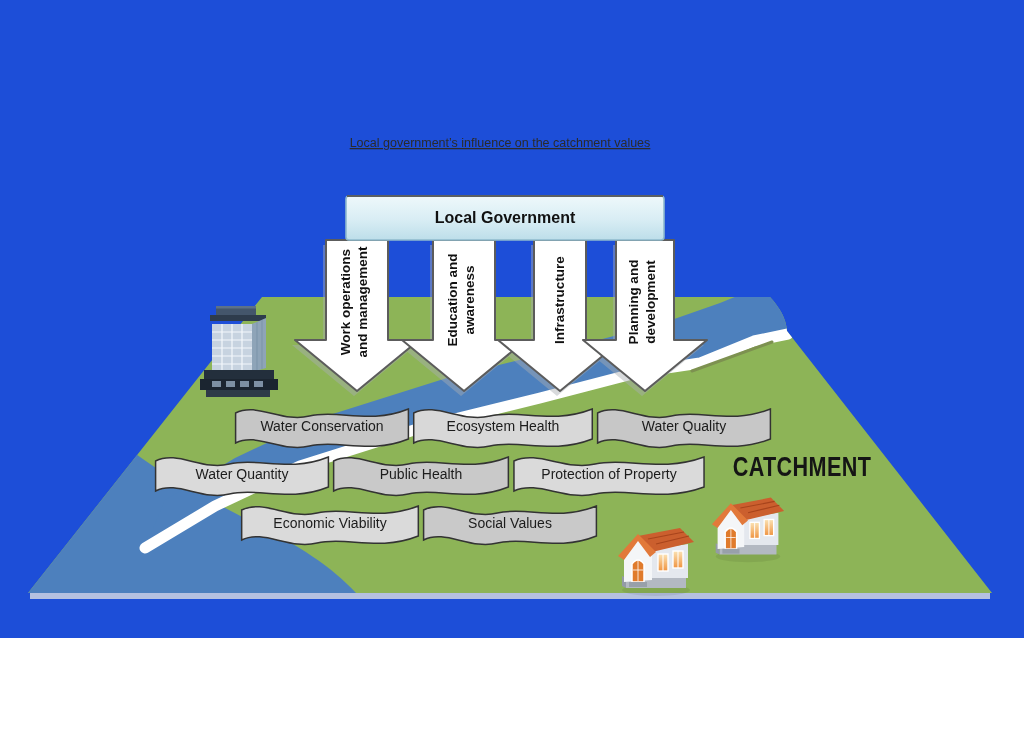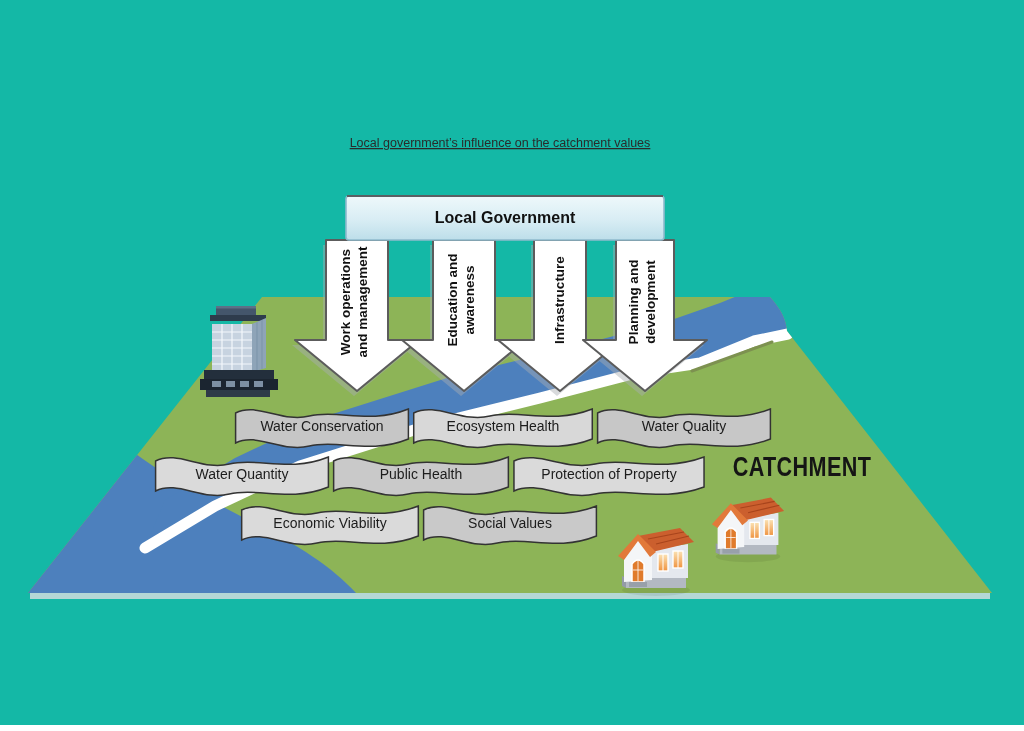--- a/index.html
+++ b/index.html
@@ -1,16 +1,16 @@
 <!DOCTYPE html>
 <html><head>
 <meta charset="utf-8">
 <style>
   html,body{margin:0;padding:0;background:#ffffff;}
-  #stage{position:relative;width:1024px;height:725px;background:#14b8a6;overflow:hidden;
+  #stage{position:relative;width:1024px;height:638px;background:#1d4ed8;overflow:hidden;
          font-family:"Liberation Sans", sans-serif;}
   svg{position:absolute;left:0;top:0;}
   text{font-family:"Liberation Sans", sans-serif;}
   .title-text{font-size:12.5px;fill:#2b2b2b;text-decoration:underline;}
   .gov-label{font-size:16px;font-weight:bold;fill:#111111;}
   .arrow-label{font-size:13.5px;font-weight:bold;fill:#111111;}
   .banner-label{font-size:14px;fill:#1c1c1c;}
   .catchment-label{font-size:27px;font-weight:bold;fill:#151515;letter-spacing:0.5px;}
 </style>
 </head>

